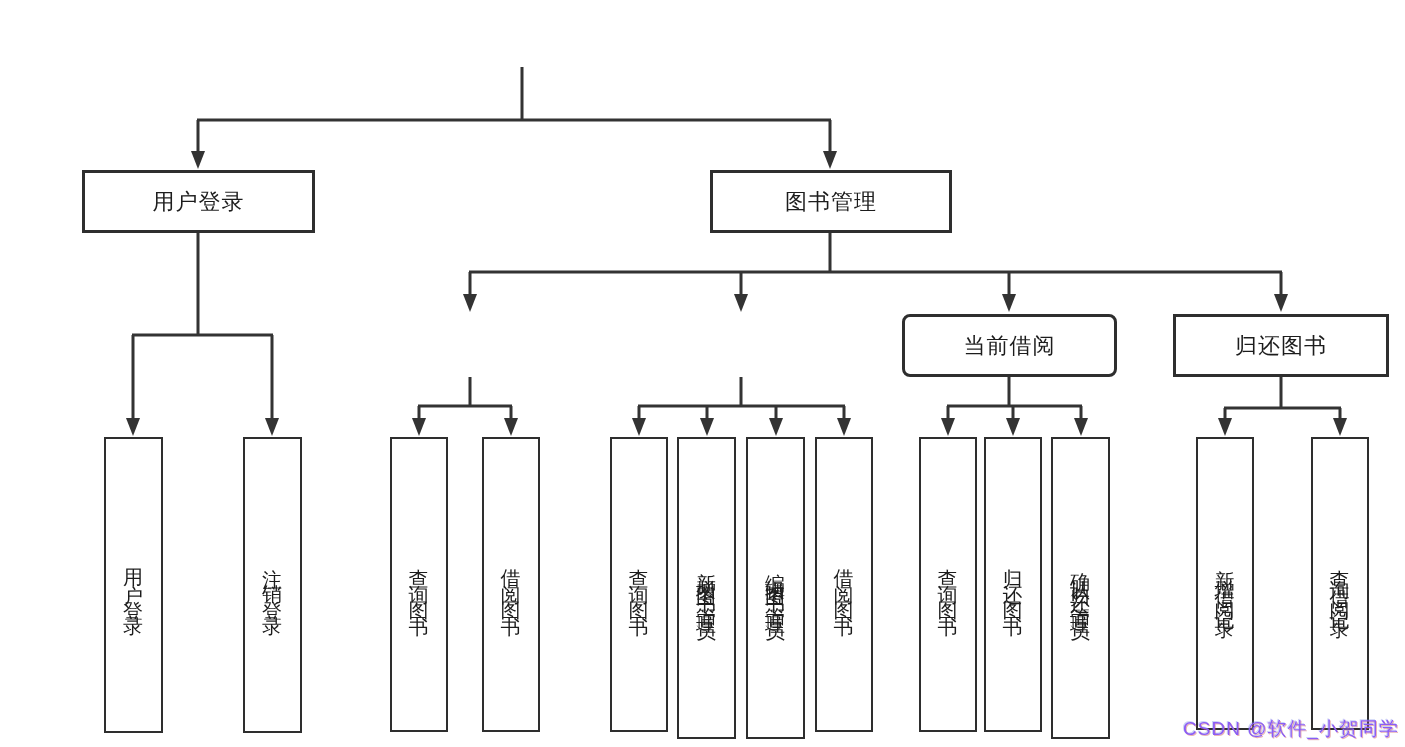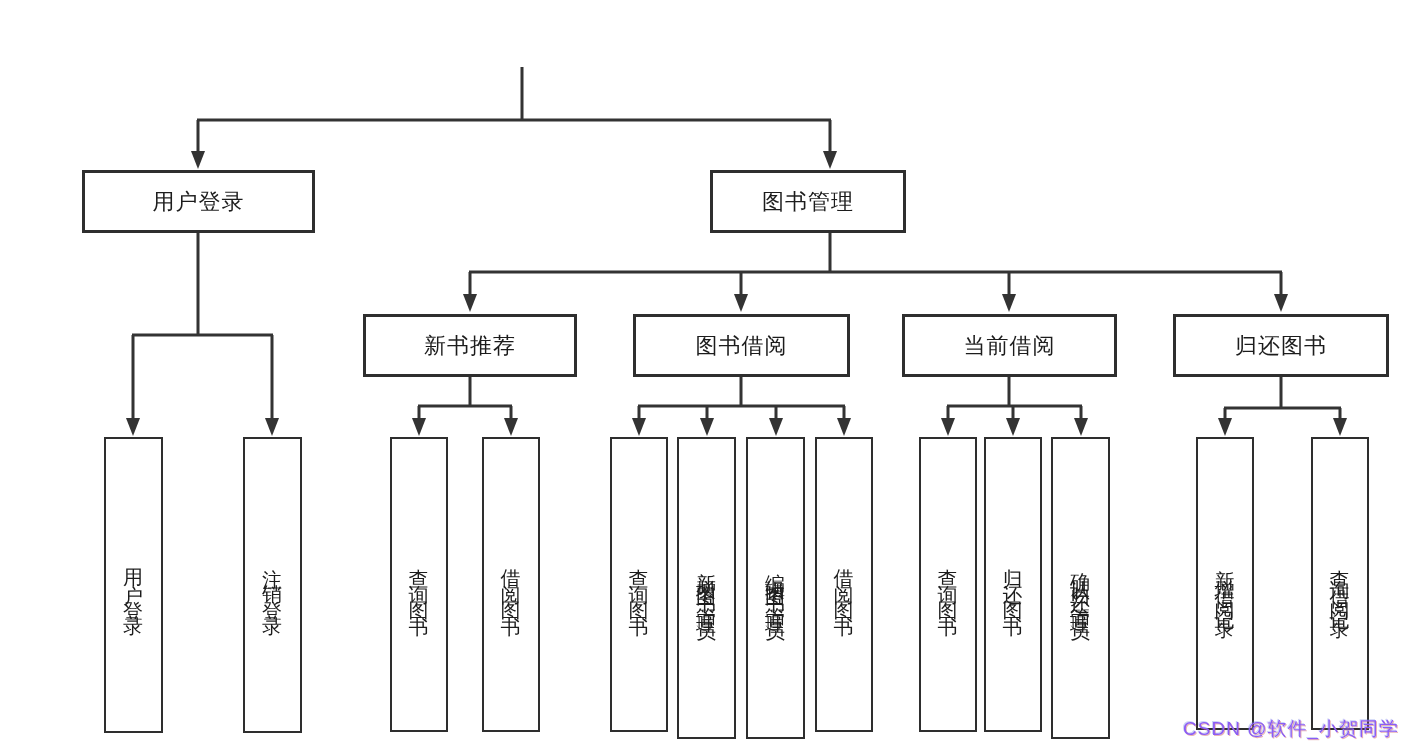--- a/index.html
+++ b/index.html
@@ -85,31 +85,25 @@
 
       <polygon points="1225,436 1218,418 1232,418"></polygon>
       <polygon points="1340,436 1333,418 1347,418"></polygon>
     </g>
   </svg>
 
 
   <div class="node hlabel" style="left:82px;top:170px;width:233px;height:63px;">
     <span>用户登录</span>
   </div>
-  <div class="node hlabel" style="left:710px;top:170px;width:196px;height:63px;">
+  <div class="node hlabel" style="left:710px;top:170px;width:242px;height:63px;">
     <span>图书管理</span>
   </div>
 
-  <div class="node hlabel" style="left:363px;top:314px;width:214px;height:63px;">
-    <span>新书推荐</span>
-  </div>
-  <div class="node hlabel" style="left:633px;top:314px;width:217px;height:63px;">
-    <span>图书借阅</span>
-  </div>
-  <div class="node hlabel" style="left:902px;top:314px;width:215px;height:63px;">
+  <div class="node hlabel" style="left:902px;top:314px;width:215px;height:63px;border-radius:8px;">
     <span>当前借阅</span>
   </div>
   <div class="node hlabel" style="left:1173px;top:314px;width:216px;height:63px;">
     <span>归还图书</span>
   </div>
 
   <div class="node leaf" style="left:104px;top:437px;width:59px;height:296px;">
     <span class="vtext sp-wide">用户登录</span>
   </div>
   <div class="node leaf" style="left:243px;top:437px;width:59px;height:296px;">

